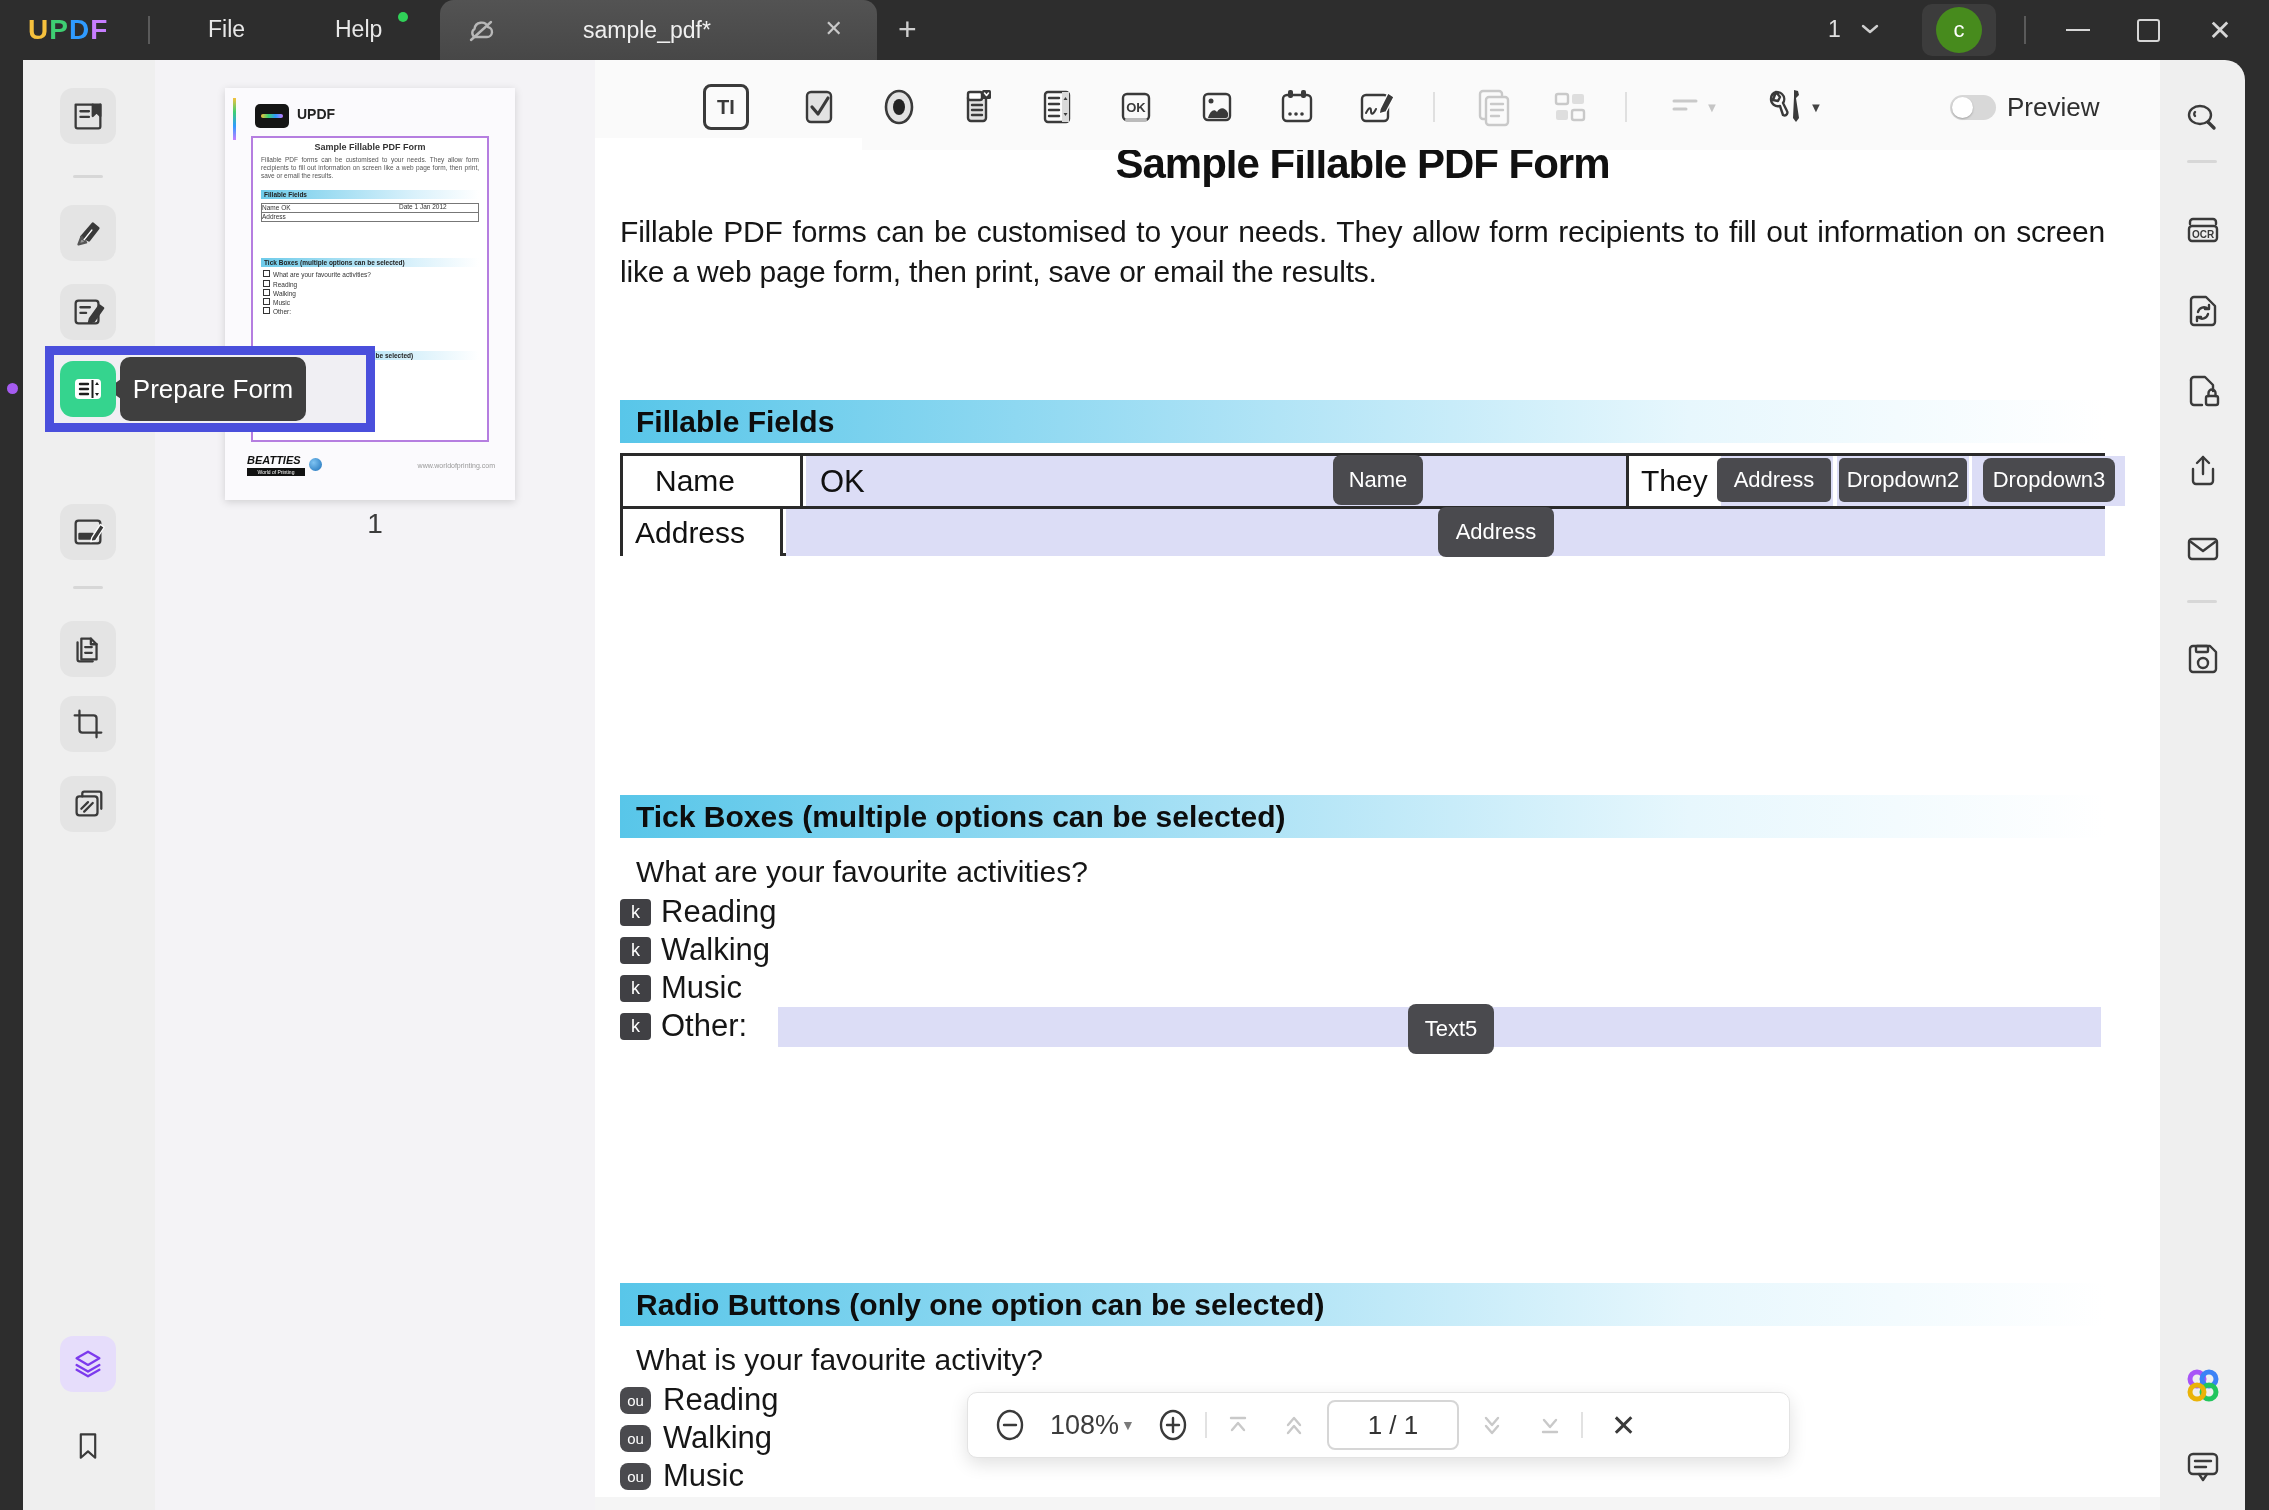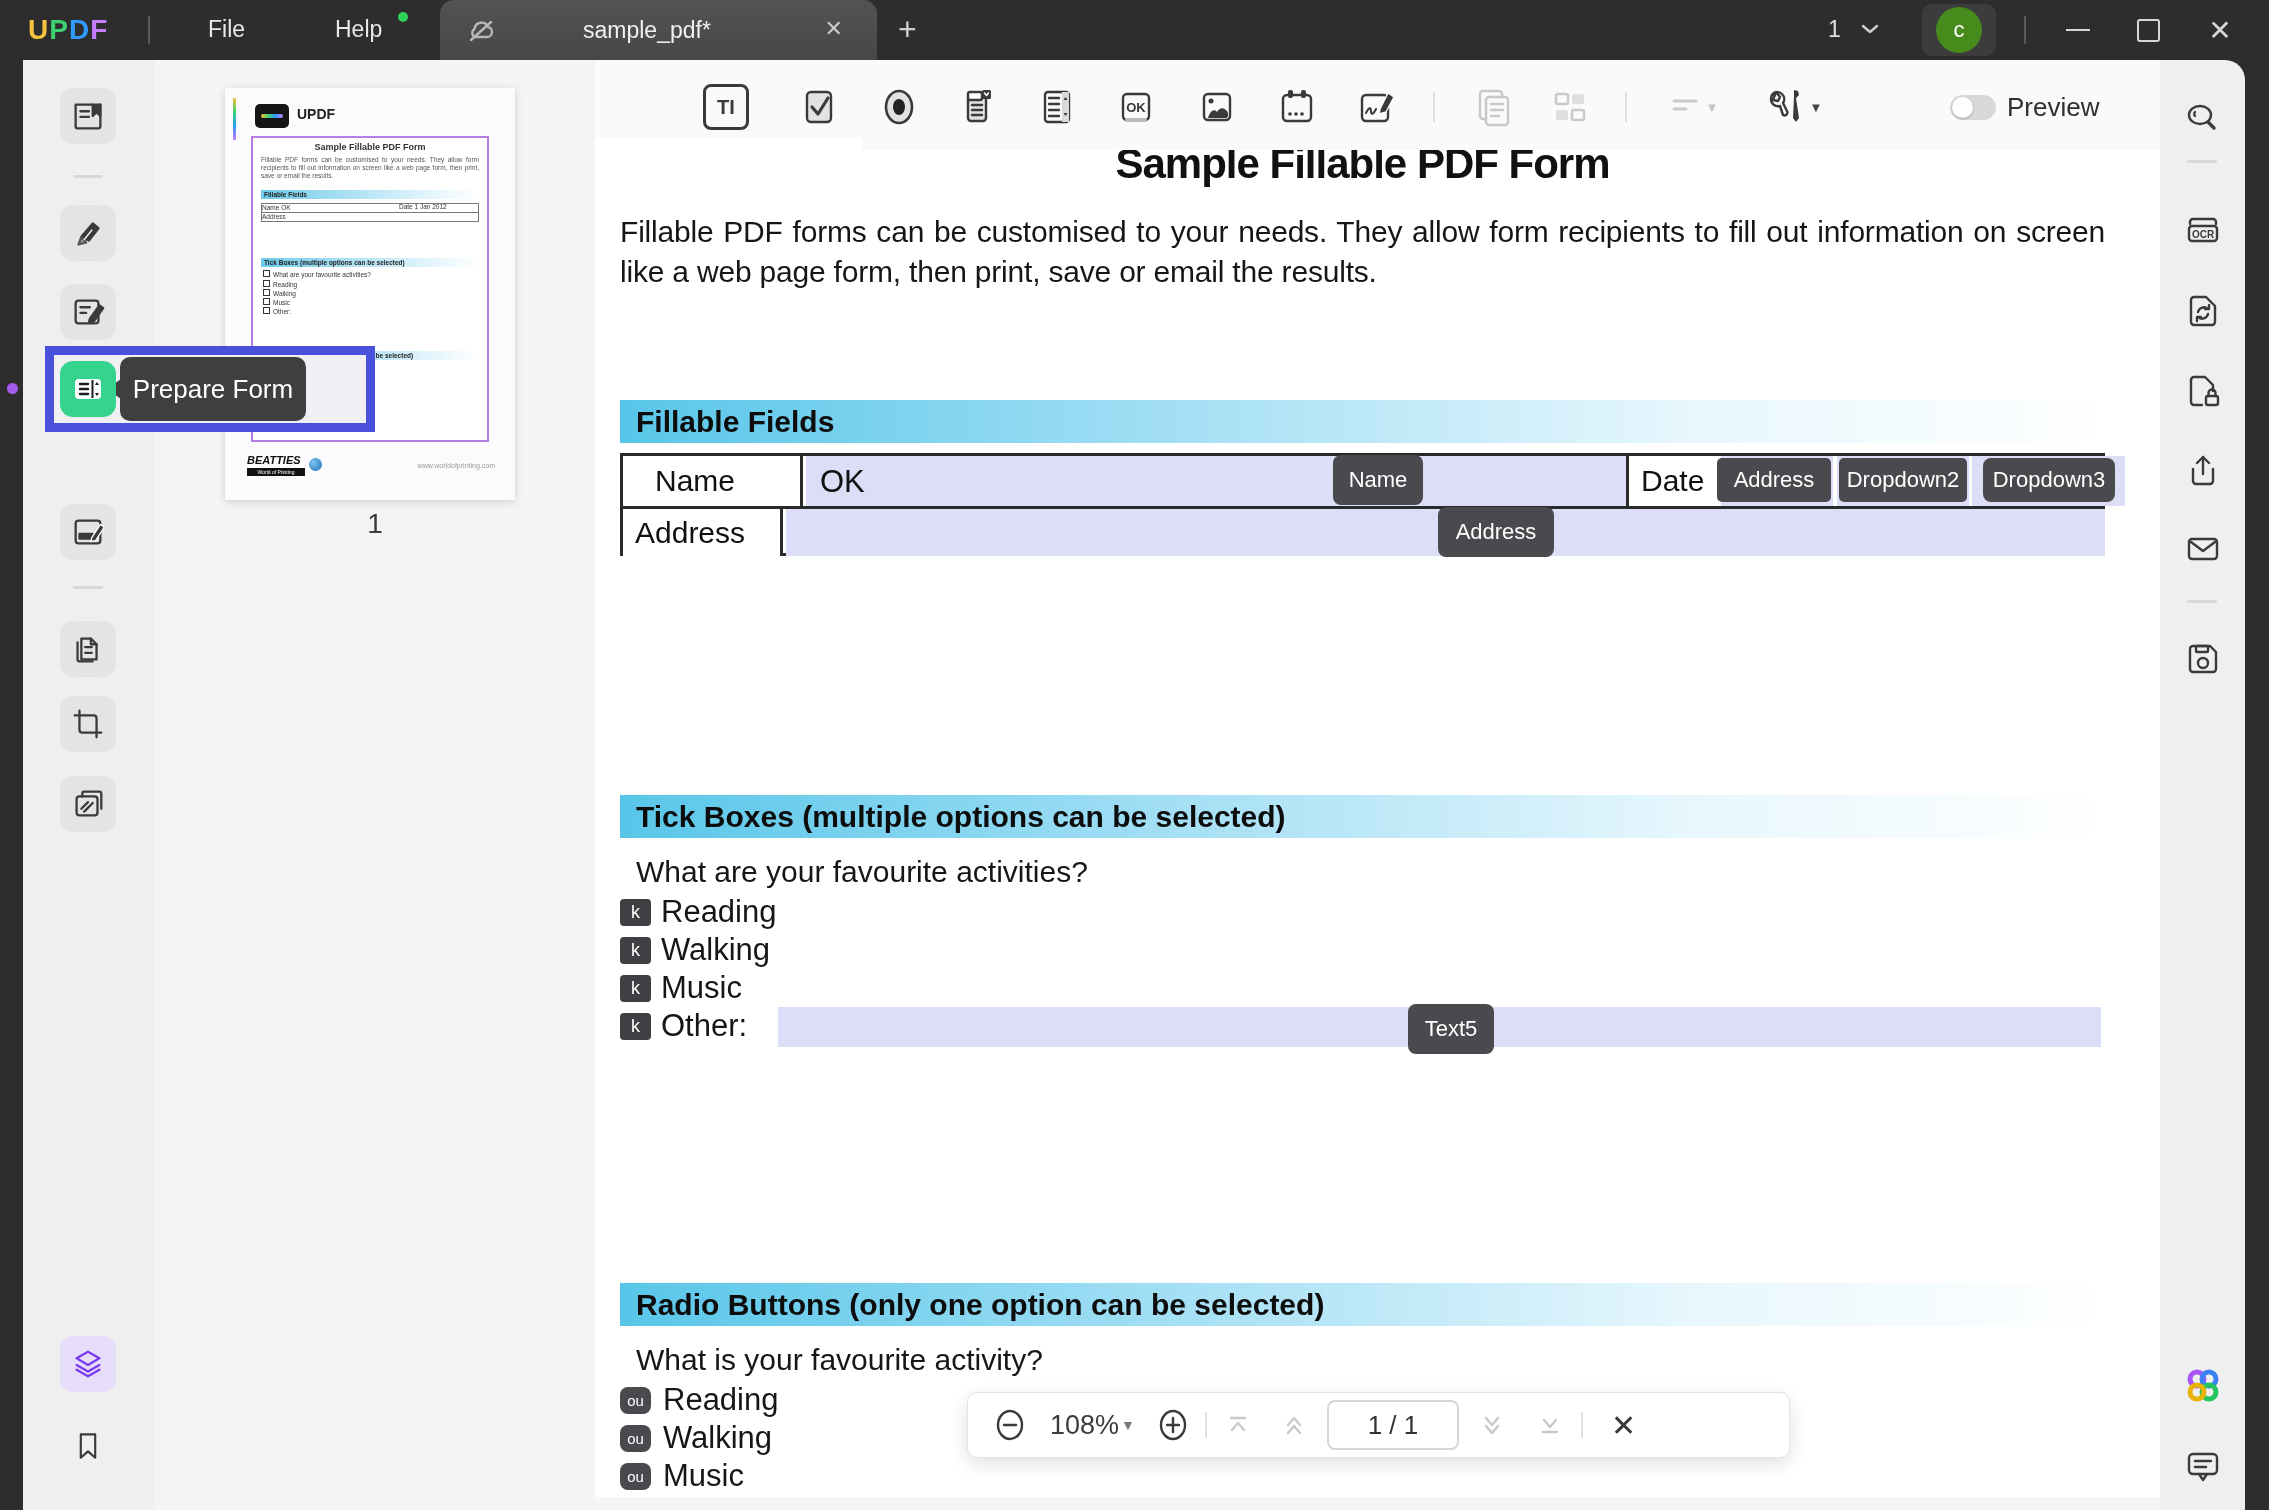--- a/index.html
+++ b/index.html
@@ -369,21 +369,21 @@
 
   <div class="content abs sec-bar" style="top:250px">Fillable Fields</div>
 
   <div class="content abs ff-table">
     <div class="row1">
       <div class="cell-label" style="left:0;width:160px;border-right:3px solid #2a2a2a">Name</div>
       <div class="abs lav" style="left:163px;top:0;width:820px;height:100%">
         <div class="abs" style="left:14px;top:8px;font-size:31px;color:#111">OK</div>
         <div class="badge abs" style="left:527px;top:-1px;width:90px;height:50px">Name</div>
       </div>
-      <div class="cell-label" style="left:983px;width:95px;border-left:3px solid #2a2a2a">Date</div>
+      <div class="cell-label" style="left:983px;width:95px;border-left:3px solid #2a2a2a">They</div>
       <div class="abs lav" style="left:1078px;top:0;width:404px;height:100%">
         <div class="ghost" style="left:12px">1</div>
         <div class="ghost" style="left:160px">Jan</div>
         <div class="ghost" style="left:328px;top:2px">2012</div>
         <div class="badge abs" style="left:-4px;top:2px;width:114px;height:44px;border-radius:5px">Address</div>
         <div class="abs" style="left:112px;top:0;width:4px;height:100%;background:#fff"></div>
         <div class="badge abs" style="left:118px;top:2px;width:128px;height:44px;border-radius:5px">Dropdown2</div>
         <div class="abs" style="left:248px;top:0;width:3px;height:100%;background:#fff"></div>
         <div class="badge abs" style="left:262px;top:2px;width:132px;height:44px;border-radius:8px">Dropdown3</div>
       </div>

